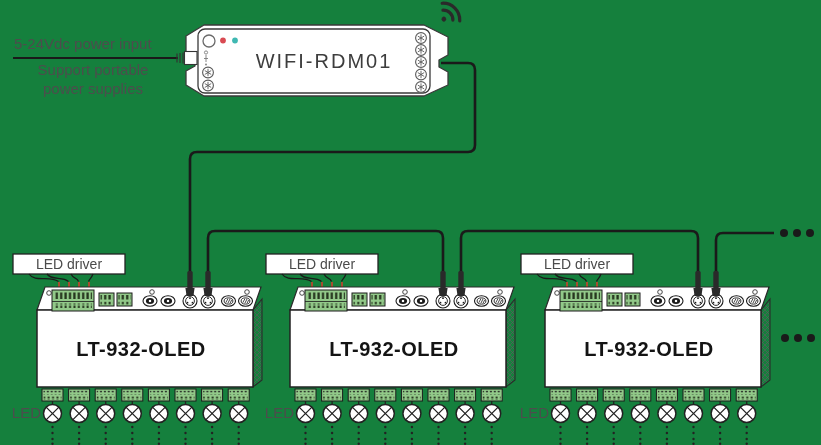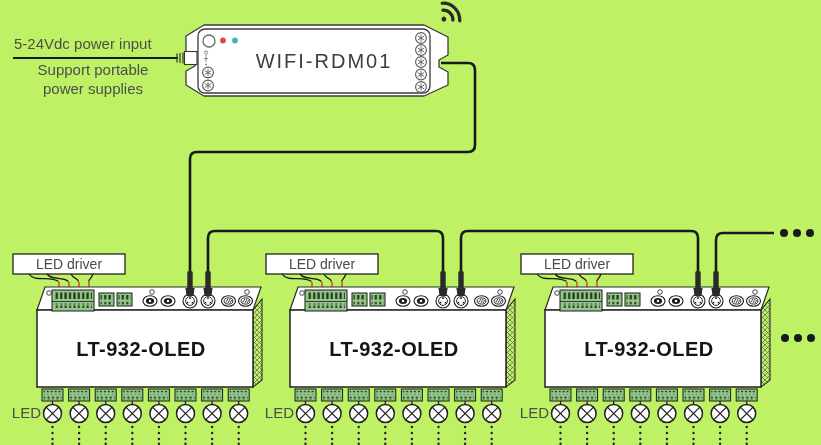--- a/index.html
+++ b/index.html
@@ -1,19 +1,19 @@
 <!DOCTYPE html>
 <html><head>
 <meta charset="utf-8">
 <style>
   html,body{margin:0;padding:0;background:#ffffff;}
   .stage{
     position:relative;
     width:821px;height:445px;
-    background:#bef264;
+    background:#15803d;
     font-family:"Liberation Sans", sans-serif;
     overflow:hidden;
   }
   svg{display:block;}
   text{font-family:"Liberation Sans", sans-serif;}
   .note-text{font-size:15px;fill:#4d4d4d;}
   .controller-label{font-size:20px;letter-spacing:2px;fill:#3d3d3d;}
   .driver-label{font-size:14px;fill:#4a4a4a;}
   .model-label{font-size:20px;font-weight:bold;letter-spacing:.5px;fill:#141414;}
   .led-label{font-size:15px;fill:#4d4d4d;}

